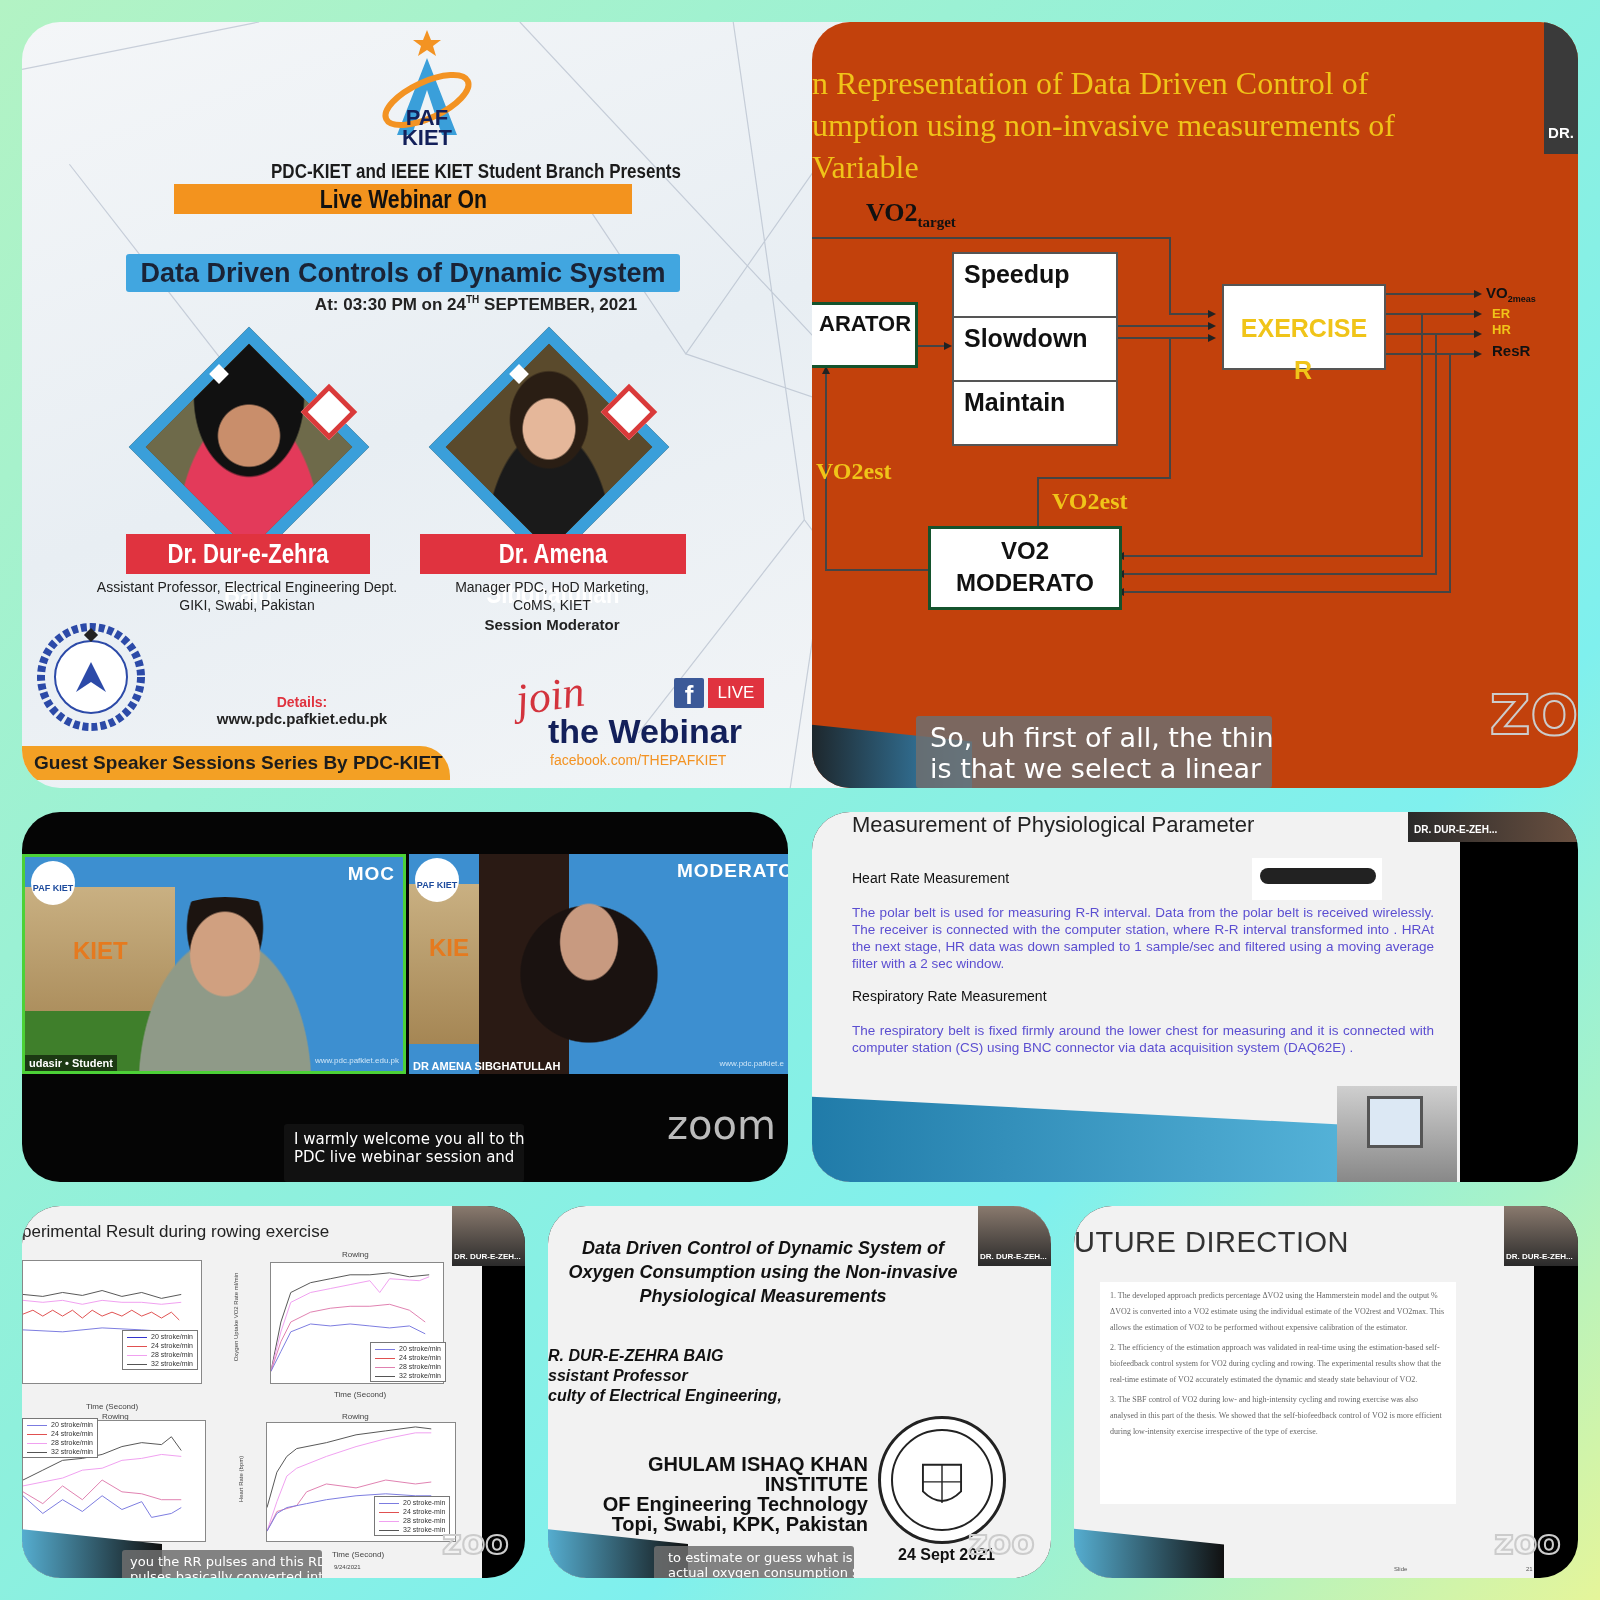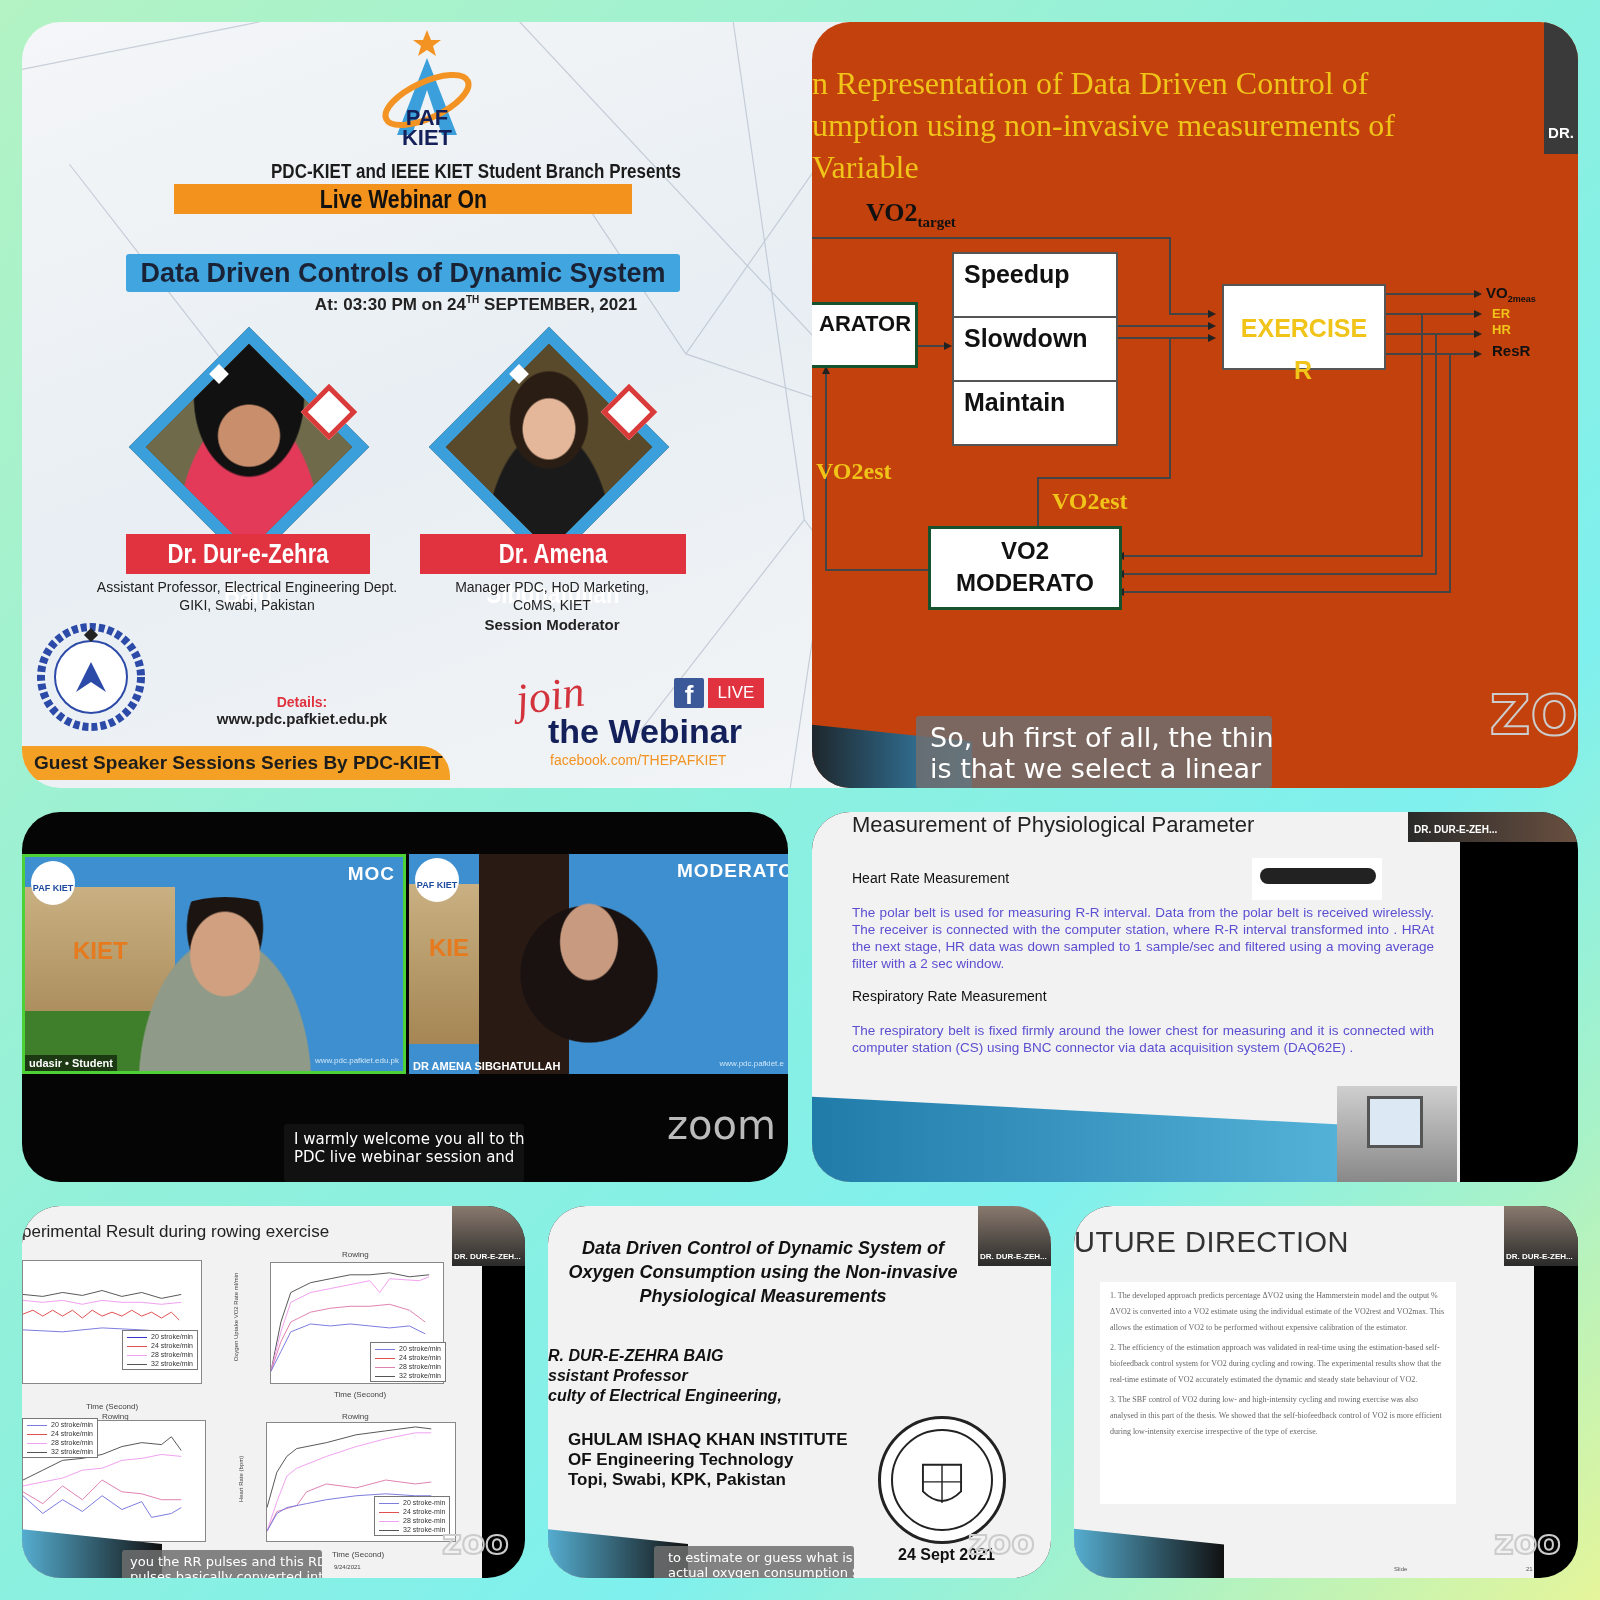--- a/index.html
+++ b/index.html
@@ -72,21 +72,21 @@
   #p7{left:1074px;top:1206px;width:504px;height:372px;background:#000}
   .slide{position:absolute;left:0;top:0;height:372px;background:#f2f2f2}
   .chart{position:absolute;background:#fff;border:1px solid #888}
   .chart svg{width:100%;height:100%}
   .ctitle{position:absolute;font-size:8px;color:#444}
   .axisl{position:absolute;font-size:8px;color:#444}
   .legend{position:absolute;background:#fff;border:1px solid #777;font-size:7px;color:#333;padding:1px 4px;line-height:9px}
   .legend div::before{content:"";display:inline-block;width:20px;height:1px;vertical-align:middle;margin-right:4px;background:var(--c)}
   .s6-title{position:absolute;left:0;top:30px;width:430px;text-align:center;font-weight:bold;font-style:italic;font-size:18px;line-height:24px;color:#111}
   .s6-auth{position:absolute;left:0;top:140px;font-weight:bold;font-style:italic;font-size:16px;line-height:20px;color:#111;white-space:nowrap}
-  .s6-inst{position:absolute;left:20px;top:224px;width:300px;text-align:left;font-weight:bold;font-size:17px;line-height:20px;color:#111}
+  .s6-inst{position:absolute;left:20px;top:248px;width:300px;text-align:right;font-weight:bold;font-size:20px;line-height:20px;color:#111}
   .s6-date{position:absolute;left:350px;top:340px;font-weight:bold;font-size:16px;color:#111}
   .gik{position:absolute;left:330px;top:210px;width:128px;height:128px;border-radius:50%;border:3px solid #222;background:#fff}
   .gik::after{content:"";position:absolute;inset:10px;border:2px solid #222;border-radius:50%}
   .s7-title{position:absolute;left:0;top:20px;font-size:29px;color:#333;letter-spacing:.5px}
   .s7-box{position:absolute;left:26px;top:76px;width:356px;height:222px;background:#fff;font-family:"Liberation Serif",serif;font-size:8px;line-height:16px;color:#666;padding:6px 10px}
   .s7-box p{margin-bottom:4px}
 </style>
 </head>
 <body>
 

